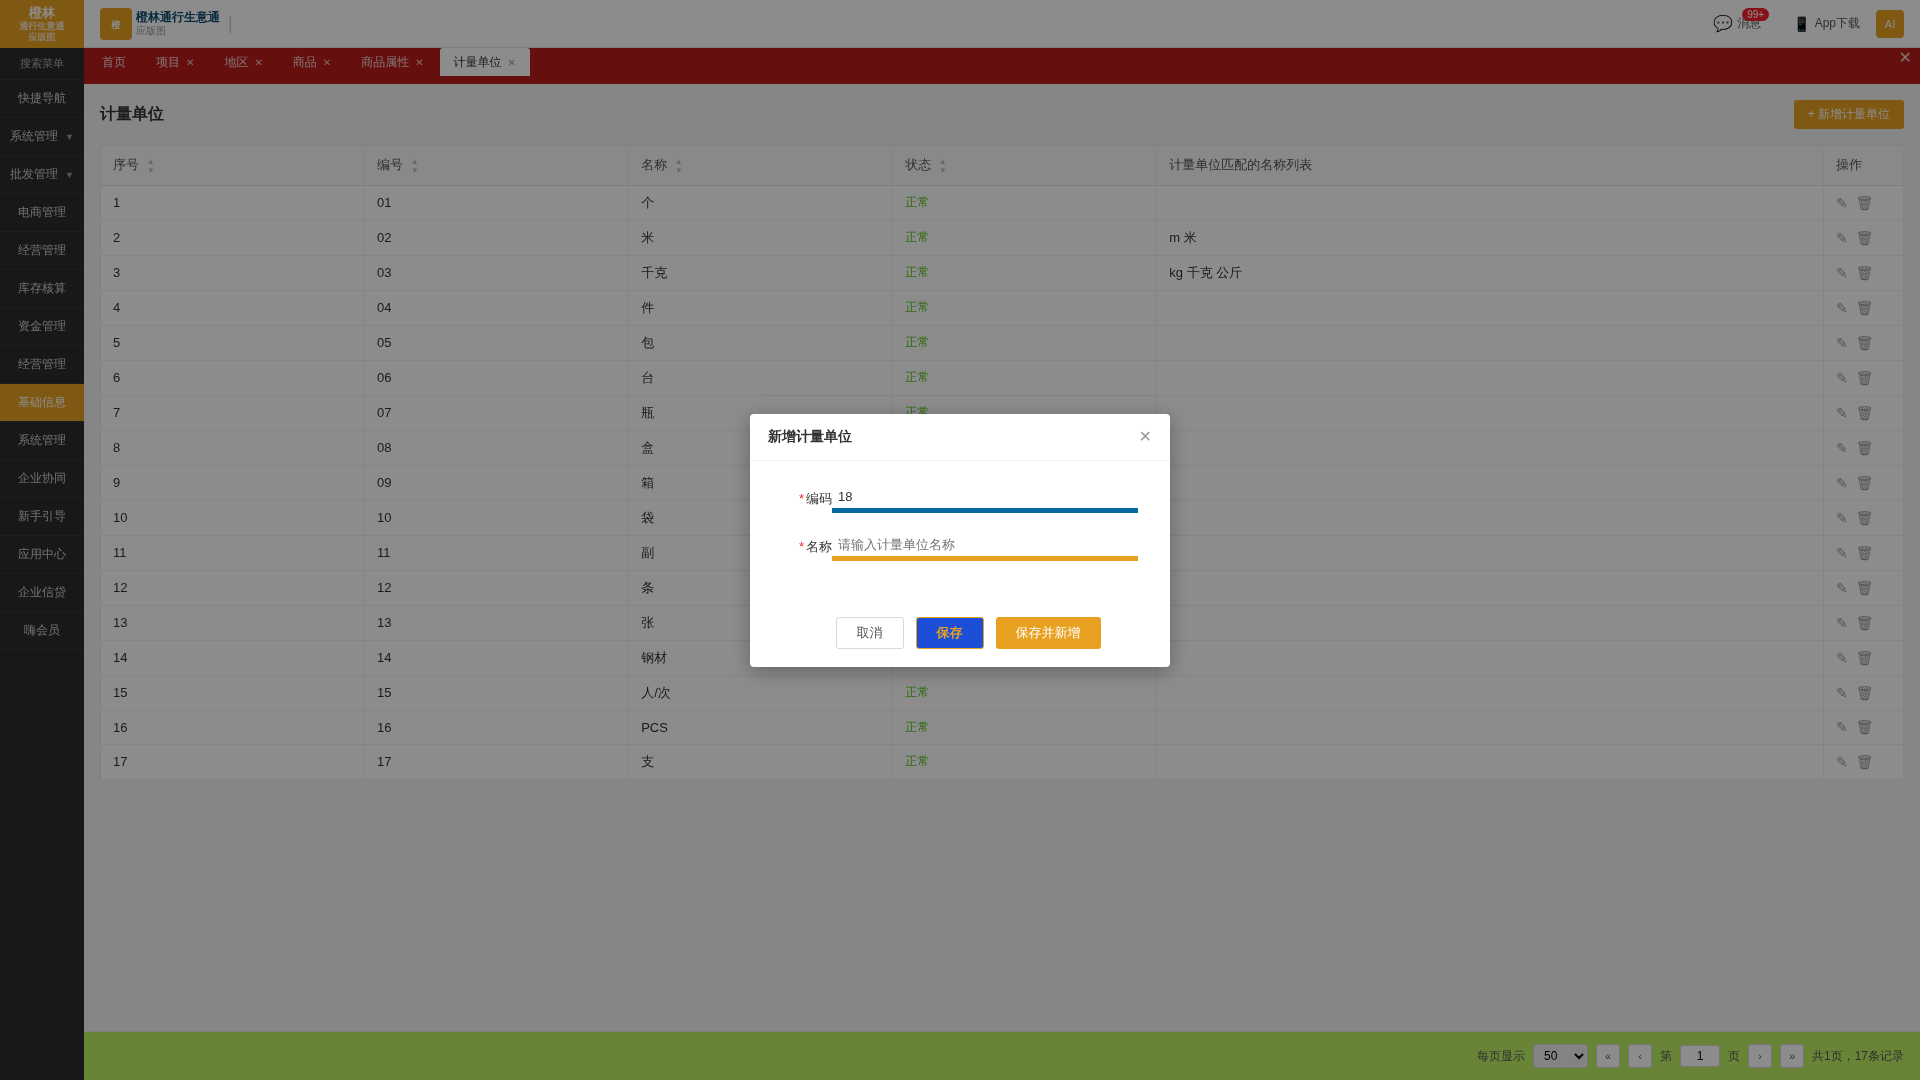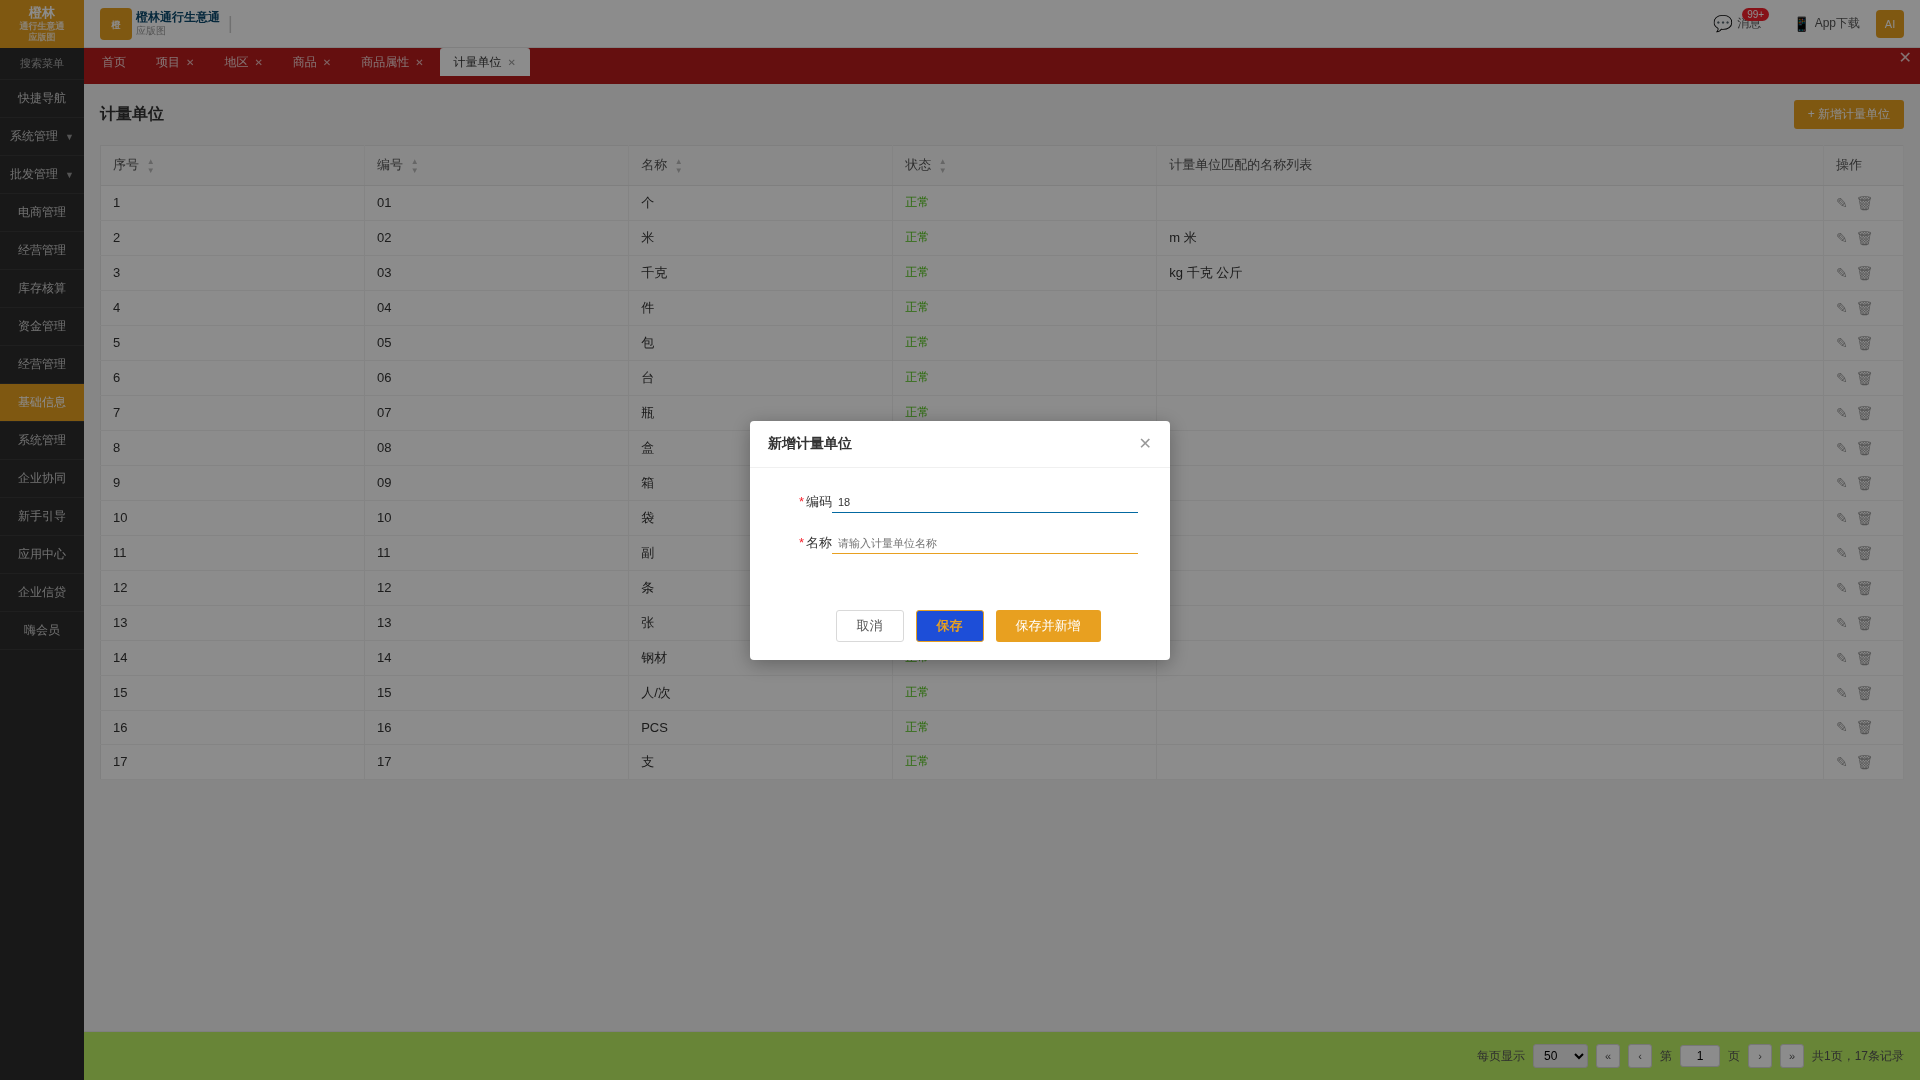--- a/index.html
+++ b/index.html
@@ -316,23 +316,23 @@
       flex-shrink: 0;
     }
     .form-label.required::before {
       content: "*";
       color: #f5222d;
       margin-right: 2px;
     }
     .form-input {
       flex: 1;
       border: none;
-      border-bottom: 1px solid #0369a1;
+      border-bottom: 5px solid #0369a1;
       padding: 4px 6px;
-      font-size: 11px;
+      font-size: 13px;
       outline: none;
       color: #333;
     }
     .form-input.active-input {
       border-bottom-color: #e8a020;
     }
     .modal-footer {
       padding: 12px 24px 18px;
       display: flex;
       justify-content: center;

